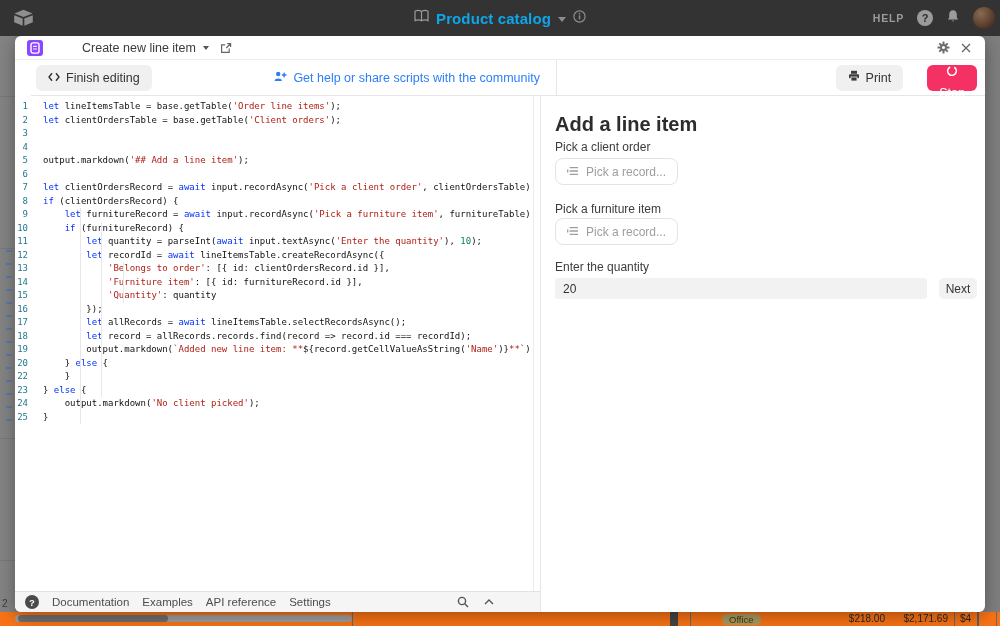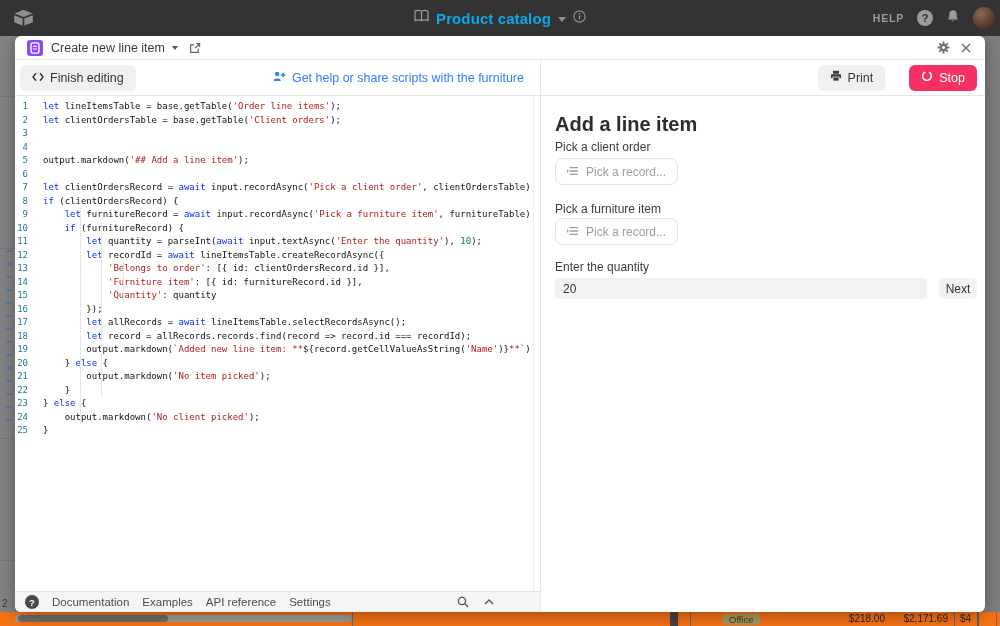--- a/index.html
+++ b/index.html
@@ -36,31 +36,31 @@
   .bs-pill { position:absolute; left:722px; top:1.5px; height:11px; padding:0 7px; border-radius:6px; background:#ab9b60;
              color:#463a12; font-size:9.5px; line-height:11px; }
   .bs-money { position:absolute; top:1px; color:#262626; font-size:10px; line-height:12px; text-align:right; }
 
   
   .modal { position:absolute; left:15px; top:36px; width:970px; height:576px; background:#ffffff; border-radius:6px;
            box-shadow:0 4px 18px rgba(0,0,0,.35); z-index:10; overflow:hidden; display:flex; flex-direction:column; }
 
   .m-header { height:24px; flex:0 0 24px; display:flex; align-items:center; padding:0 14px 0 12px; border-bottom:1px solid #ececec; }
   .app-icon { width:16px; height:16px; border-radius:3px; background:#8b46ff; display:flex; align-items:center; justify-content:center; margin-right:8px; }
-  .m-title { font-size:12.5px; color:#3c3c3c; font-weight:500; cursor:pointer; }
+  .m-title { font-size:12.5px; color:#3c3c3c; font-weight:500; cursor:pointer;margin-left:31px; }
   .m-caret { width:0; height:0; border-left:3.5px solid transparent; border-right:3.5px solid transparent; border-top:4.5px solid #555; margin-left:7px; cursor:pointer; }
   .hdr-ico { margin-left:11px; display:flex; align-items:center; cursor:pointer; }
   .m-header .spacer { flex:1; }
 
-  .m-toolbar { height:36px; flex:0 0 36px; display:flex; border-bottom:1px solid #e6e6e6; }
+  .m-toolbar { height:36px; flex:0 0 36px; display:flex; border-bottom:1px solid #e6e6e6;margin-left:16px; }
   .mt-left { width:526px; flex:0 0 526px; display:flex; align-items:center; padding-left:5px; border-right:1px solid #e6e6e6; }
   .mt-right { flex:1; display:flex; align-items:center; justify-content:flex-end; gap:24px; padding-right:8px; }
   .btn { display:inline-flex; align-items:center; gap:6px; height:26px; padding:0 12px; border-radius:6px; border:none;
          background:#f0f0f0; color:#333; font-size:12.5px; font-weight:500; font-family:inherit; cursor:pointer; }
-  .btn-stop { background:#f43162; color:#fff; }
+  .btn-stop { background:#f43162; color:#fff;flex-direction:column; }
   .community-link { margin-left:auto; margin-right:16px; display:flex; align-items:center; gap:6px; color:#2d7ff9;
                     font-size:12.5px; font-weight:500; text-decoration:none; cursor:pointer; }
 
   .m-body { flex:1; display:flex; min-height:0; }
   .pane-left { width:526px; flex:0 0 526px; border-right:1px solid #e6e6e6; display:flex; flex-direction:column; min-height:0; }
   .code-area { position:relative; flex:1; overflow:hidden; padding-top:4px; background:#fff; }
   .code-gutterline { position:absolute; top:0; bottom:0; left:518px; width:1px; background:#ececec; }
   .indent-guide { position:absolute; width:1px; background:#e7e7e7; }
   .code-line { display:flex; height:13.5px; line-height:13.5px; white-space:pre; overflow:hidden;
                font-family:"DejaVu Sans Mono", monospace; font-size:9px; }
@@ -225,21 +225,21 @@
         </button>
         <a class="community-link">
           <span>
             <svg width="13" height="11" viewBox="0 0 13 11">
               <circle cx="4.2" cy="3" r="2.2" fill="#2d7ff9"></circle>
               <path d="M0.6 10 C0.6 6.8 7.8 6.8 7.8 10 Z" fill="#2d7ff9"></path>
               <rect x="9.4" y="1.4" width="1.5" height="5" rx="0.6" fill="#2d7ff9"></rect>
               <rect x="7.65" y="3.15" width="5" height="1.5" rx="0.6" fill="#2d7ff9"></rect>
             </svg>
           </span>
-          <span>Get help or share scripts with the furniture</span>
+          <span>Get help or share scripts with the community</span>
         </a>
       </div>
       <div class="mt-right">
         <button class="btn">
           <span>
             <svg width="12" height="12" viewBox="0 0 12 12">
               <rect x="3" y="0.8" width="6" height="3" fill="#3c3c3c"></rect>
               <rect x="1" y="4.2" width="10" height="4" rx="0.8" fill="#3c3c3c"></rect>
               <rect x="3" y="7" width="6" height="4" fill="#3c3c3c" stroke="#f0f0f0" stroke-width="0.8"></rect>
             </svg>
@@ -278,21 +278,20 @@
             <div class="code-line"><span class="ln">11</span><span class="lt"><span class="tok-pl">        </span><span class="tok-kw">let</span><span class="tok-pl"> quantity = parseInt(</span><span class="tok-kw">await</span><span class="tok-pl"> input.textAsync(</span><span class="tok-str">'Enter the quantity'</span><span class="tok-pl">), </span><span class="tok-num">10</span><span class="tok-pl">);</span></span></div>
             <div class="code-line"><span class="ln">12</span><span class="lt"><span class="tok-pl">        </span><span class="tok-kw">let</span><span class="tok-pl"> recordId = </span><span class="tok-kw">await</span><span class="tok-pl"> lineItemsTable.createRecordAsync({</span></span></div>
             <div class="code-line"><span class="ln">13</span><span class="lt"><span class="tok-pl">            </span><span class="tok-str">'Belongs to order'</span><span class="tok-pl">: [{ id: clientOrdersRecord.id }],</span></span></div>
             <div class="code-line"><span class="ln">14</span><span class="lt"><span class="tok-pl">            </span><span class="tok-str">'Furniture item'</span><span class="tok-pl">: [{ id: furnitureRecord.id }],</span></span></div>
             <div class="code-line"><span class="ln">15</span><span class="lt"><span class="tok-pl">            </span><span class="tok-str">'Quantity'</span><span class="tok-pl">: quantity</span></span></div>
             <div class="code-line"><span class="ln">16</span><span class="lt"><span class="tok-pl">        });</span></span></div>
             <div class="code-line"><span class="ln">17</span><span class="lt"><span class="tok-pl">        </span><span class="tok-kw">let</span><span class="tok-pl"> allRecords = </span><span class="tok-kw">await</span><span class="tok-pl"> lineItemsTable.selectRecordsAsync();</span></span></div>
             <div class="code-line"><span class="ln">18</span><span class="lt"><span class="tok-pl">        </span><span class="tok-kw">let</span><span class="tok-pl"> record = allRecords.records.find(record =&gt; record.id === recordId);</span></span></div>
             <div class="code-line"><span class="ln">19</span><span class="lt"><span class="tok-pl">        output.markdown(</span><span class="tok-str">`Added new line item: **</span><span class="tok-pl">${record.getCellValueAsString(</span><span class="tok-str">'Name'</span><span class="tok-pl">)}</span><span class="tok-str">**`</span><span class="tok-pl">)</span></span></div>
             <div class="code-line"><span class="ln">20</span><span class="lt"><span class="tok-pl">    } </span><span class="tok-kw">else</span><span class="tok-pl"> {</span></span></div>
-            <div class="code-line"><span class="ln">21</span><span class="lt"><span class="tok-pl">        output.markdown(</span><span class="tok-str">'No item picked'</span><span class="tok-pl">);</span></span></div>
             <div class="code-line"><span class="ln">22</span><span class="lt"><span class="tok-pl">    }</span></span></div>
             <div class="code-line"><span class="ln">23</span><span class="lt"><span class="tok-pl">} </span><span class="tok-kw">else</span><span class="tok-pl"> {</span></span></div>
             <div class="code-line"><span class="ln">24</span><span class="lt"><span class="tok-pl">    output.markdown(</span><span class="tok-str">'No client picked'</span><span class="tok-pl">);</span></span></div>
             <div class="code-line"><span class="ln">25</span><span class="lt"><span class="tok-pl">}</span></span></div>
           </div>
         <div class="bbar" id="bbar">
           <span class="bbar-help">?</span>
           <span class="bbar-item">Documentation</span>
             <span class="bbar-item">Examples</span>
             <span class="bbar-item">API reference</span>

